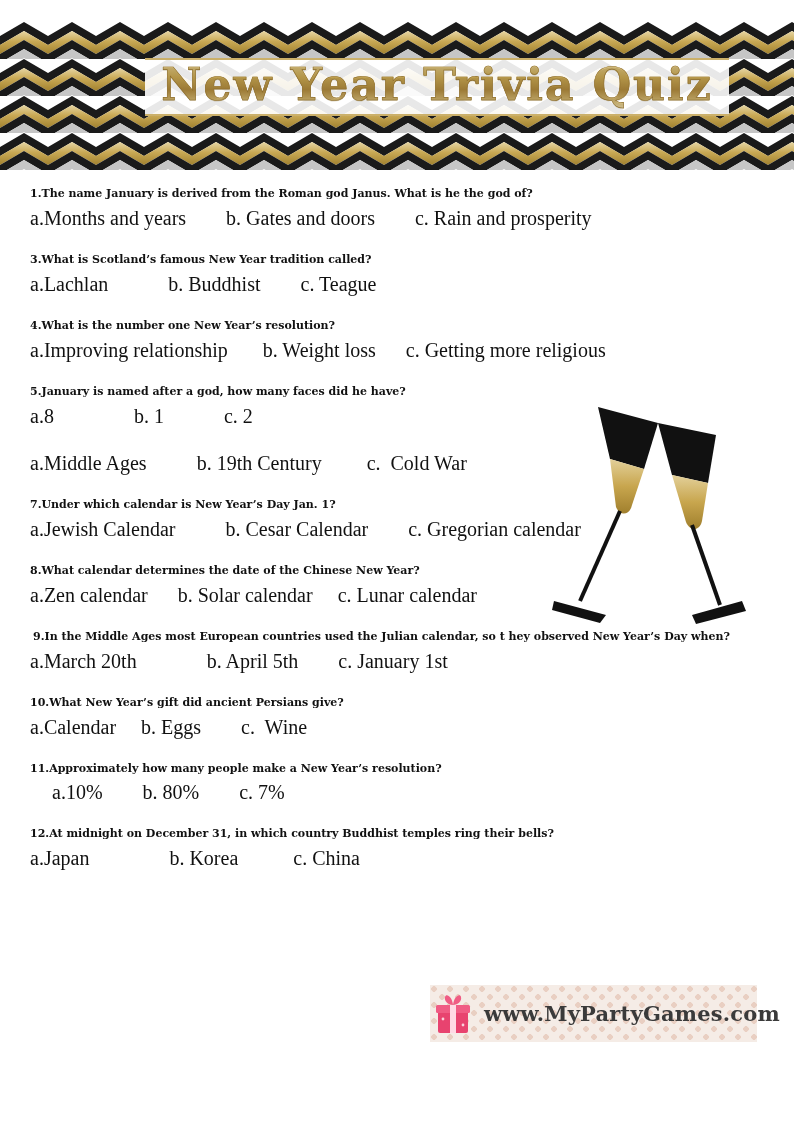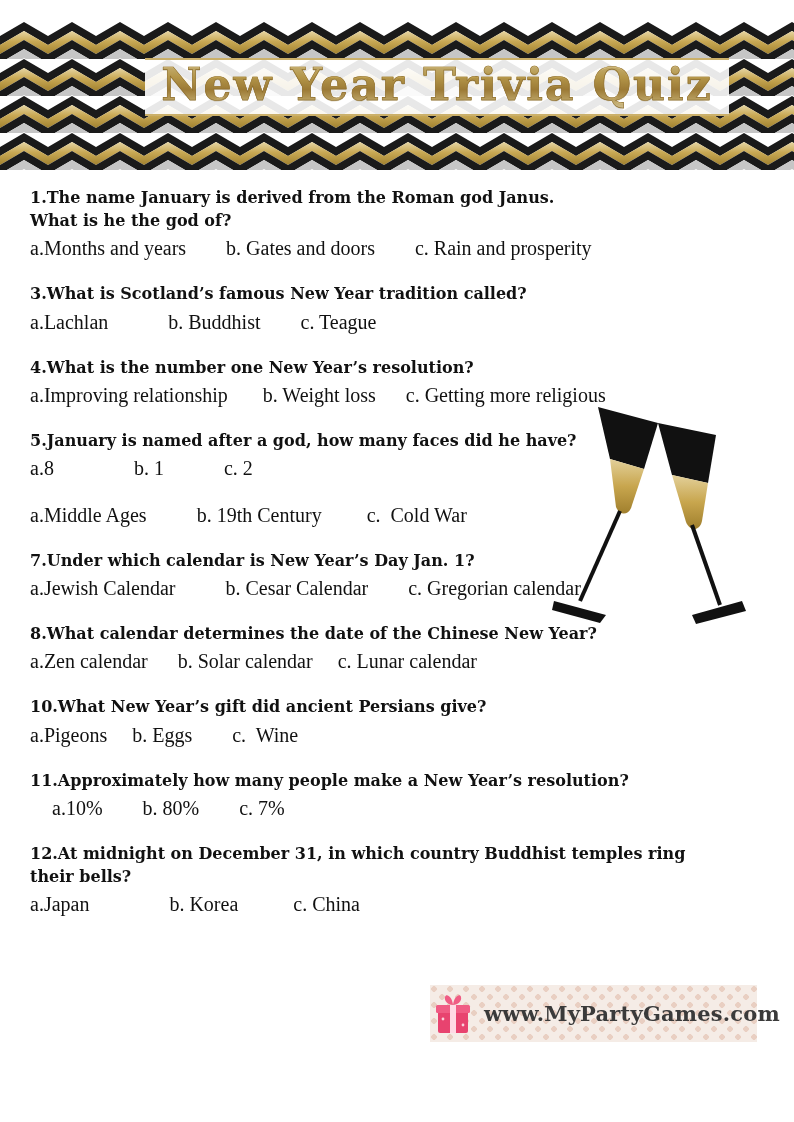--- a/index.html
+++ b/index.html
@@ -63,21 +63,21 @@
   .quiz {
     position: absolute;
     left: 30px;
     top: 186px;
     width: 700px;
   }
   .q-block { margin-bottom: 21px; }
   .q-text {
     font-family: "DejaVu Serif", serif;
     font-weight: bold;
-    font-size: 16px;
+    font-size: 11px;
     line-height: 1.45;
     color: #111;
     margin: 0 0 3px 0;
   }
   .q-block.indent .q-text { padding-left: 3px; }
   .opts {
     font-family: "Liberation Serif", serif;
     font-size: 20px;
     line-height: 1.3;
     color: #111;
@@ -211,24 +211,29 @@
   <div class="q-block narrow">
     <p class="q-text">7.Under which calendar is New Year’s Day Jan. 1?</p>
     <p class="opts">a.Jewish Calendar          b. Cesar Calendar        c. Gregorian calendar</p>
   </div>
 
   <div class="q-block">
     <p class="q-text">8.What calendar determines the date of the Chinese New Year?</p>
     <p class="opts">a.Zen calendar      b. Solar calendar     c. Lunar calendar</p>
   </div>
 
+  <div class="q-block indent">
+    <p class="q-text">9.In the Middle Ages most European countries used the Julian calendar, so t
+hey observed New Year’s Day when?</p>
+    <p class="opts">a.March 20th              b. April 5th        c. January 1st</p>
+  </div>
 
   <div class="q-block">
     <p class="q-text">10.What New Year’s gift did ancient Persians give?</p>
-    <p class="opts">a.Pigeons     b. Eggs        c.  Wine</p>
+    <p class="opts">a.Calendar     b. Eggs        c.  Wine</p>
   </div>
 
   <div class="q-block opt-indent">
     <p class="q-text">11.Approximately how many people make a New Year’s resolution?</p>
     <p class="opts">a.10%        b. 80%        c. 7%</p>
   </div>
 
   <div class="q-block">
     <p class="q-text">12.At midnight on December 31, in which country Buddhist temples ring their bells?</p>
     <p class="opts">a.Japan                b. Korea           c. China</p>

